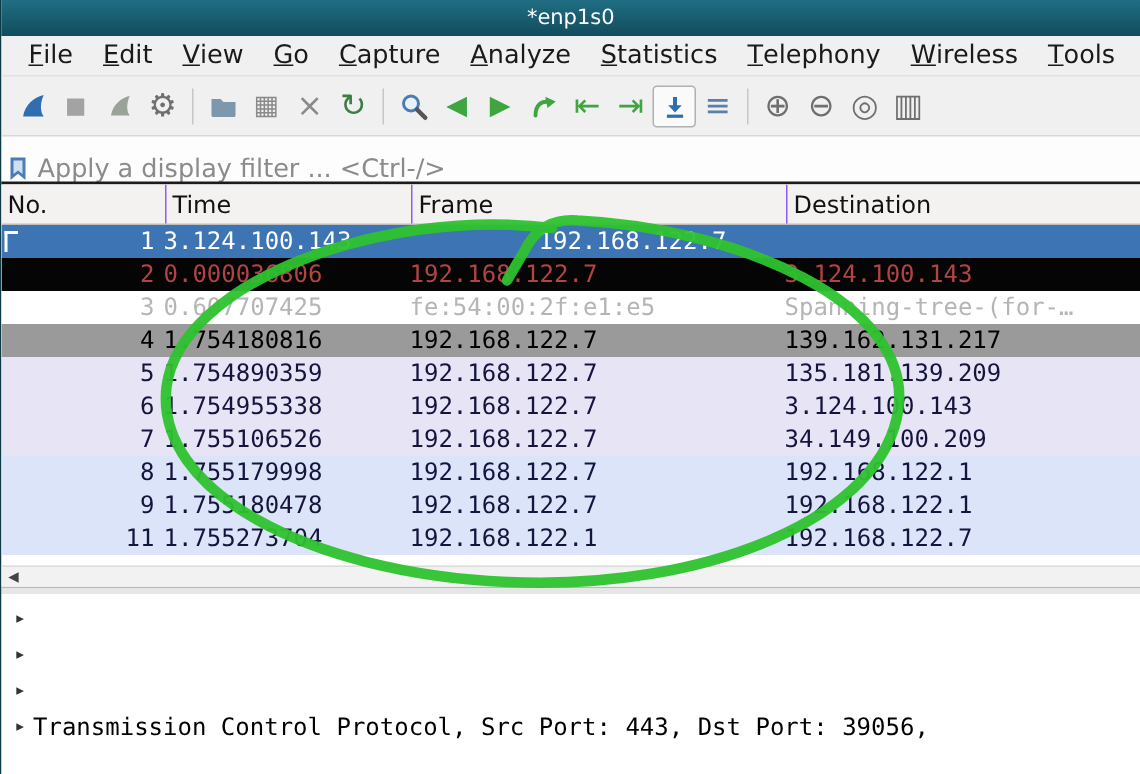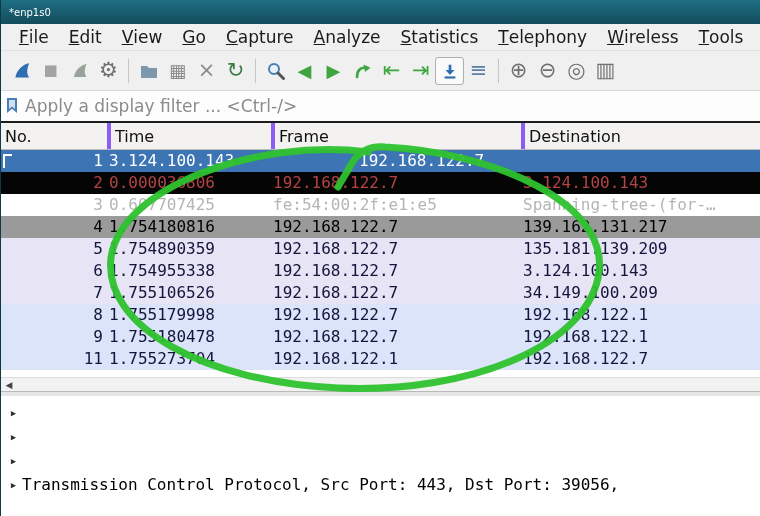--- a/index.html
+++ b/index.html
@@ -3,54 +3,54 @@
 <meta charset="utf-8">
 <style>
   * { margin:0; padding:0; box-sizing:border-box; }
   html,body { width:760px; height:516px; overflow:hidden; background:#fff;
               font-family:"DejaVu Sans", sans-serif; }
   .window { width:760px; height:516px; display:flex; flex-direction:column;
             border-left:1px solid #0c3b46; }
 
   
   .titlebar { height:24px; flex:none; background:linear-gradient(#1f6e83,#124c5c);
-              color:#fff; font-size:10px; display:flex; align-items:center;
-              justify-content:flex-start; padding:0 8px; }
+              color:#fff; font-size:14px; display:flex; align-items:center;
+              justify-content:center; padding:0 8px; }
 
   
   .menubar { height:26px; flex:none; background:#f0f0f0; display:flex; align-items:center;
              padding-left:8px; white-space:nowrap; overflow:hidden; font-size:17px; color:#1a1a1a; }
   .menu-item { padding:0 10px; height:100%; display:flex; align-items:center; cursor:default; }
   .menu-item u { text-decoration:underline; }
 
   
   .toolbar { height:40px; flex:none; background:#f0f0f0; display:flex; align-items:center;
              padding-left:6px; border-top:1px solid #e2e2e2; }
   .tbtn { width:29px; height:28px; display:flex; align-items:center; justify-content:center;
           border-radius:3px; }
   .tbtn .g { font-size:18px; line-height:1; color:#6f6f6f; }
   .tbtn .g.green { color:#3fa53f; }
   .tbtn .g.big { font-size:21px; }
   .vsep { width:1px; height:24px; background:#c6c6c6; margin:0 5px; flex:none; }
   .tbtn.boxed { border:1px solid #b0b0b0; background:#fafafa; }
 
   
-  .filterbar { height:31px; flex:none; background:#fdfdfd; display:flex; align-items:center;
+  .filterbar { height:31px; flex:none; background:#fdfdfd; display:flex; align-items:flex-start;
                border-top:1px solid #d8d8d8; padding:12px 4px; }
   .filter-input { flex:1; border:none; outline:none; background:transparent;
                   font-size:17px; color:#303030; padding-left:6px;
                   font-family:"DejaVu Sans", sans-serif; }
   .filter-input::placeholder { color:#8b8b8b; opacity:1; }
   .hdivider { height:2px; flex:none; background:#1c1c1c; }
 
   
   .packet-list { height:268px; flex:none; position:relative; background:#fff; overflow:hidden; }
   .plheader { height:27px; display:flex; align-items:center; background:#f3f2f1;
               border-bottom:1px solid #bdbdbd; font-size:16px; color:#111; }
-  .ph { height:100%; display:flex; align-items:center; border-right:4px solid #8b5cf6; padding-left:4px; }
+  .ph { height:100%; display:flex; align-items:center; border-right:1px solid #8b5cf6; padding-left:4px; }
   .ph-no { width:110px; flex:none; }
   .ph-time { width:164px; flex:none;text-align:center; }
   .ph-src { width:250px; flex:none; }
   .ph-dst { flex:1; border-right:none; }
 
   .row { display:flex; height:22px; line-height:22px; white-space:nowrap;
          font-family:"DejaVu Sans Mono", monospace; font-size:16px; color:#14143c;
          position:relative; }
   .c-no   { width:108px; flex:none; text-align:right; padding-right:6px; }
   .c-time { width:164px; flex:none; overflow:hidden; }

